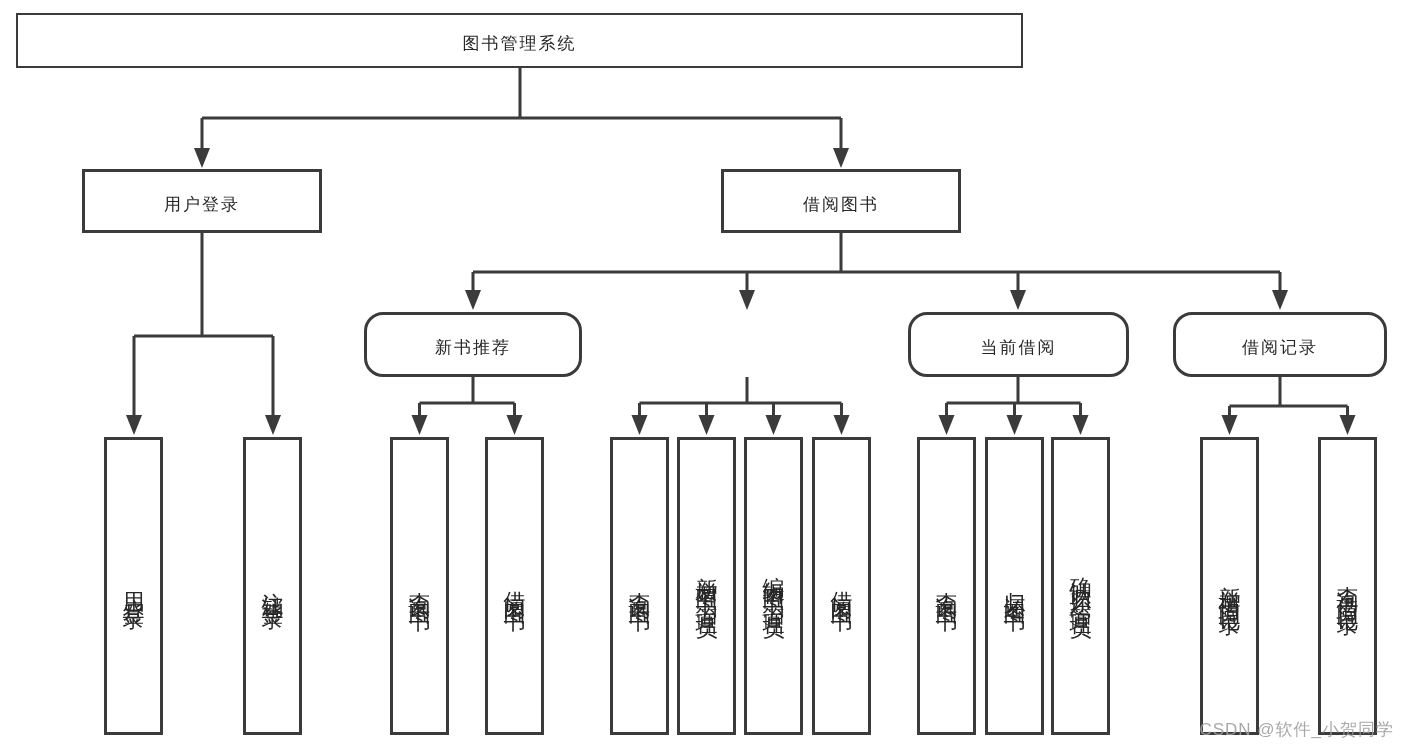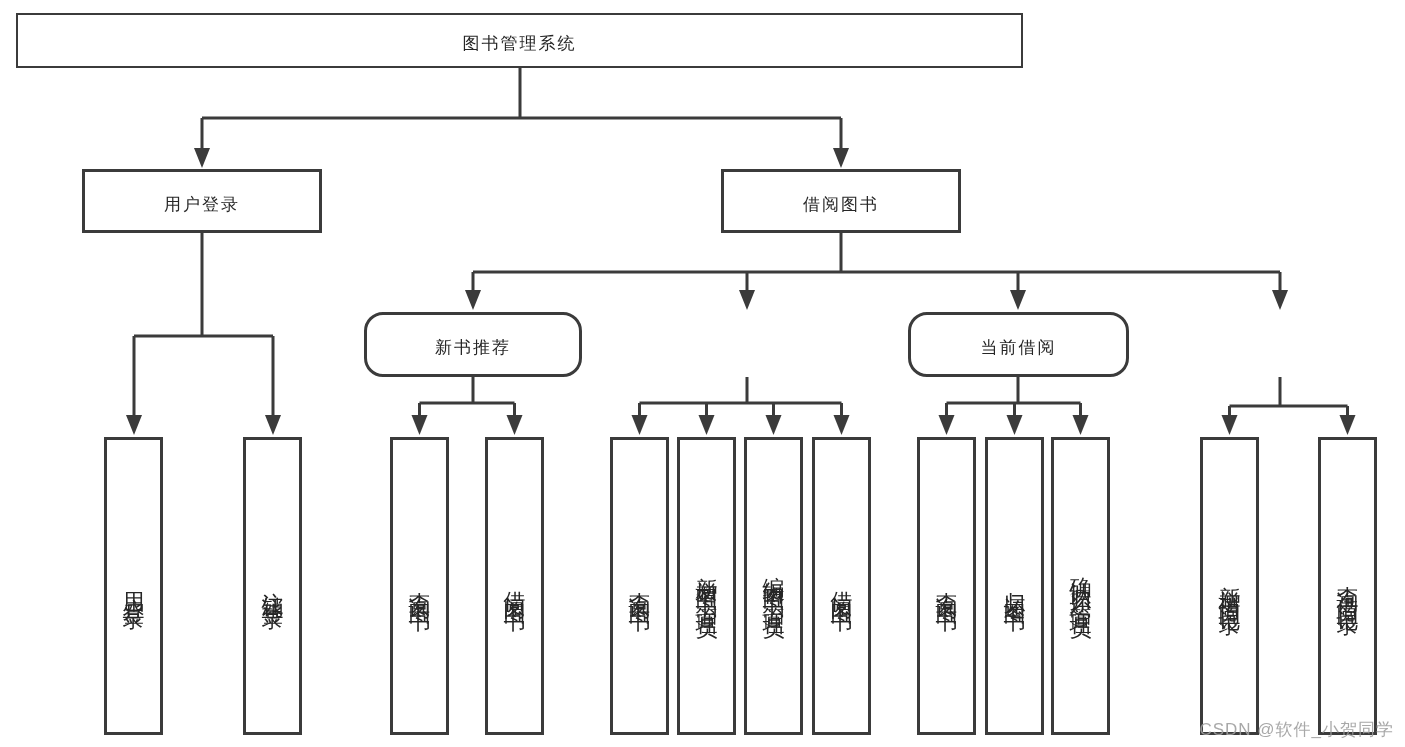--- a/index.html
+++ b/index.html
@@ -142,20 +142,23 @@
   <div class="box lvl1" style="left:721px; width:240px;">
     <span class="hlabel">借阅图书</span>
   </div>
 
   <div class="box lvl2" style="left:364px; width:218px;">
     <span class="hlabel">新书推荐</span>
   </div>
   <div class="box lvl2" style="left:908px; width:221px;font-family:Liberation Serif, serif;">
     <span class="hlabel">当前借阅</span>
   </div>
+  <div class="box lvl2" style="left:1173px; width:214px;">
+    <span class="hlabel">借阅记录</span>
+  </div>
 
   <div class="box leaf" style="left:104px;">
     <span class="vlabel">用户登录</span>
   </div>
   <div class="box leaf" style="left:243px;">
     <span class="vlabel">注销登录</span>
   </div>
 
   <div class="box leaf" style="left:390px;">
     <span class="vlabel">查询图书</span>

